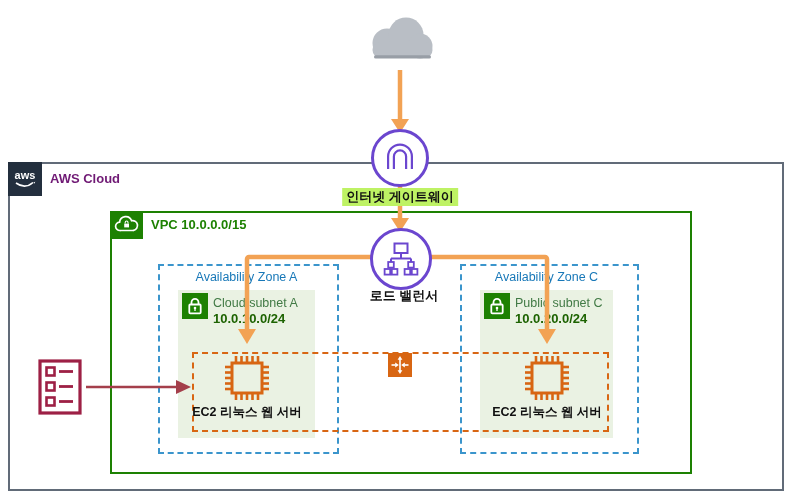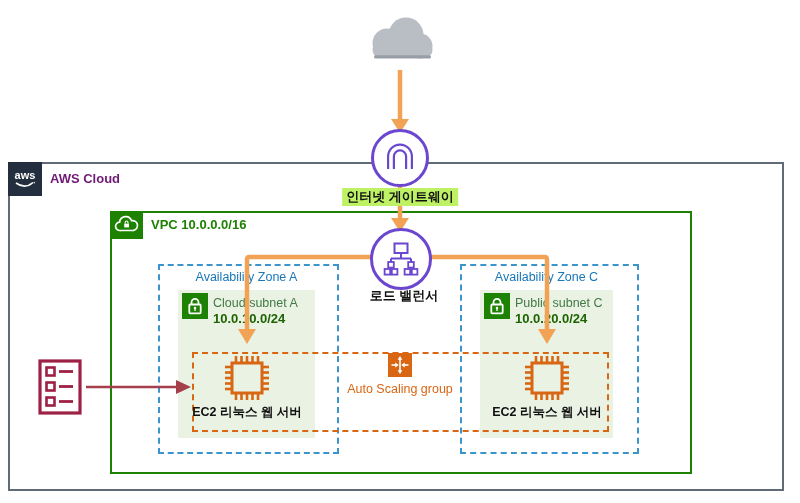--- a/index.html
+++ b/index.html
@@ -64,21 +64,21 @@
 
   <div class="abs vpc-frame"></div>
   <div class="abs vpc-icon">
     <svg width="33" height="28" viewBox="0 0 33 28">
       <path d="M10 19.5 a4.2 4.2 0 0 1 -0.4 -8.4 a6.2 6.2 0 0 1 12 -1.4 a4.6 4.6 0 0 1 2 9.6" stroke="#ffffff" stroke-width="1.7" fill="none" stroke-linecap="round"></path>
       <path d="M10.5 19.5 h12.5" stroke="#ffffff" stroke-width="1.7" stroke-linecap="round"></path>
       <rect x="14.2" y="12.6" width="4.8" height="3.8" fill="#ffffff"></rect>
       <path d="M15.2 12.4 v-1 a1.4 1.4 0 0 1 2.8 0 v1" stroke="#ffffff" stroke-width="1.1" fill="none"></path>
     </svg>
   </div>
-  <div class="abs vpc-title">VPC 10.0.0.0/16</div>
+  <div class="abs vpc-title">VPC 10.0.0.0/15</div>
 
   <div class="abs az-frame az-a"></div>
   <div class="abs az-frame az-c"></div>
   <div class="abs az-label az-label-a">Availability Zone A</div>
   <div class="abs az-label az-label-c">Availability Zone C</div>
 
   <div class="abs subnet subnet-a"></div>
   <div class="abs subnet subnet-c"></div>
   <div class="abs lock-box lock-a">
     <svg width="26" height="26" viewBox="0 0 26 26">
@@ -158,21 +158,20 @@
     <svg width="24" height="24" viewBox="0 0 24 24">
       <line x1="12" y1="6" x2="12" y2="18" stroke="#ffffff" stroke-width="1.6"></line>
       <polygon points="9.6,6.8 14.4,6.8 12,3" fill="#ffffff"></polygon>
       <polygon points="9.6,17.2 14.4,17.2 12,21" fill="#ffffff"></polygon>
       <line x1="3.5" y1="12" x2="7.5" y2="12" stroke="#ffffff" stroke-width="1.6"></line>
       <polygon points="7.2,9.6 7.2,14.4 10.8,12" fill="#ffffff"></polygon>
       <line x1="20.5" y1="12" x2="16.5" y2="12" stroke="#ffffff" stroke-width="1.6"></line>
       <polygon points="16.8,9.6 16.8,14.4 13.2,12" fill="#ffffff"></polygon>
     </svg>
   </div>
-  <div class="abs asg-label">Auto Scaling group</div>
 
   <div class="abs ec2 ec2-a">
     <svg width="52" height="52" viewBox="0 0 52 52">
       <rect x="11" y="11" width="30" height="30" stroke="#d86613" stroke-width="3" fill="none"></rect>
       <g stroke="#d86613" stroke-width="2.6">
         <line x1="15" y1="4" x2="15" y2="11"></line>
           <line x1="20.5" y1="4" x2="20.5" y2="11"></line>
           <line x1="26" y1="4" x2="26" y2="11"></line>
           <line x1="31.5" y1="4" x2="31.5" y2="11"></line>
           <line x1="37" y1="4" x2="37" y2="11"></line>

